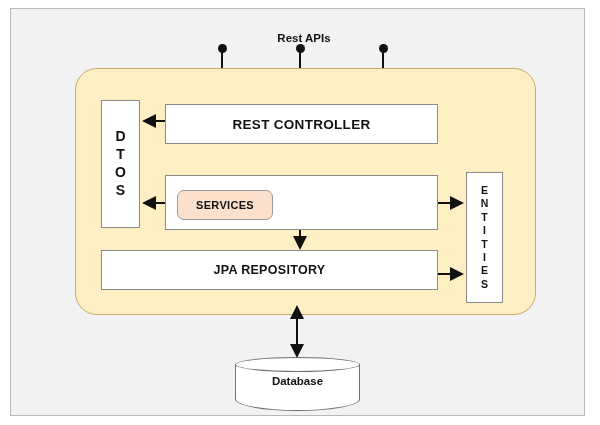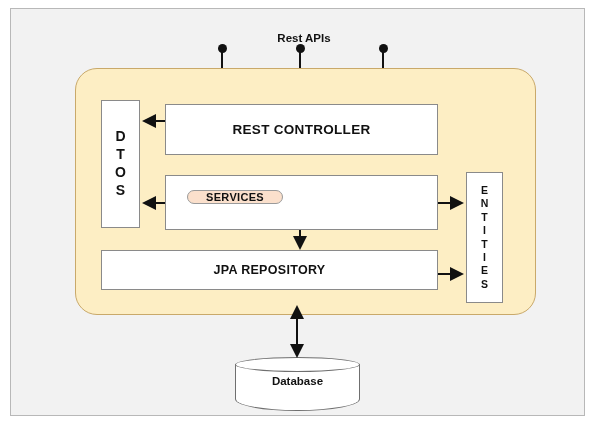--- a/index.html
+++ b/index.html
@@ -78,21 +78,21 @@
   }
   .vstack span {
     display: block;
     line-height: 1.28;
   }
 
   
   #dtos-box   { left: 101px; top: 100px; width: 39px;  height: 128px; }
   #dtos-box .vstack span { font-size: 14px; }
 
-  #rest-controller-box { left: 165px; top: 104px; width: 273px; height: 51px; }
+  #rest-controller-box { left: 165px; top: 104px; width: 273px; height: 40px; }
   #rest-controller-box .box-label-h { font-size: 13.5px; }
 
   #service-layer-box   { left: 165px; top: 175px; width: 273px; height: 55px; }
 
   #jpa-repository-box  { left: 101px; top: 250px; width: 337px; height: 40px; }
   #jpa-repository-box .box-label-h { font-size: 12.5px; }
 
   #entities-box { left: 466px; top: 172px; width: 37px; height: 131px; }
   #entities-box .vstack span { font-size: 10.5px; }
 
@@ -104,21 +104,21 @@
     border-radius: 7px;
     box-sizing: border-box;
     display: flex;
     align-items: center;
     justify-content: center;
     font-size: 11px;
     font-weight: bold;
     color: #111111;
     letter-spacing: 0.3px;
   }
-  #services-box { left: 187px; top: 190px; width: 96px; height: 14px; }
+  #services-box { left: 177px; top: 190px; width: 96px; height: 30px; }
   #mappers-box  { left: 318px; top: 190px; width: 92px; height: 26px; }
 
   
   #rest-apis-label {
     position: absolute;
     left: 244px;
     top: 32px;
     width: 120px;
     text-align: center;
     font-size: 11.5px;

